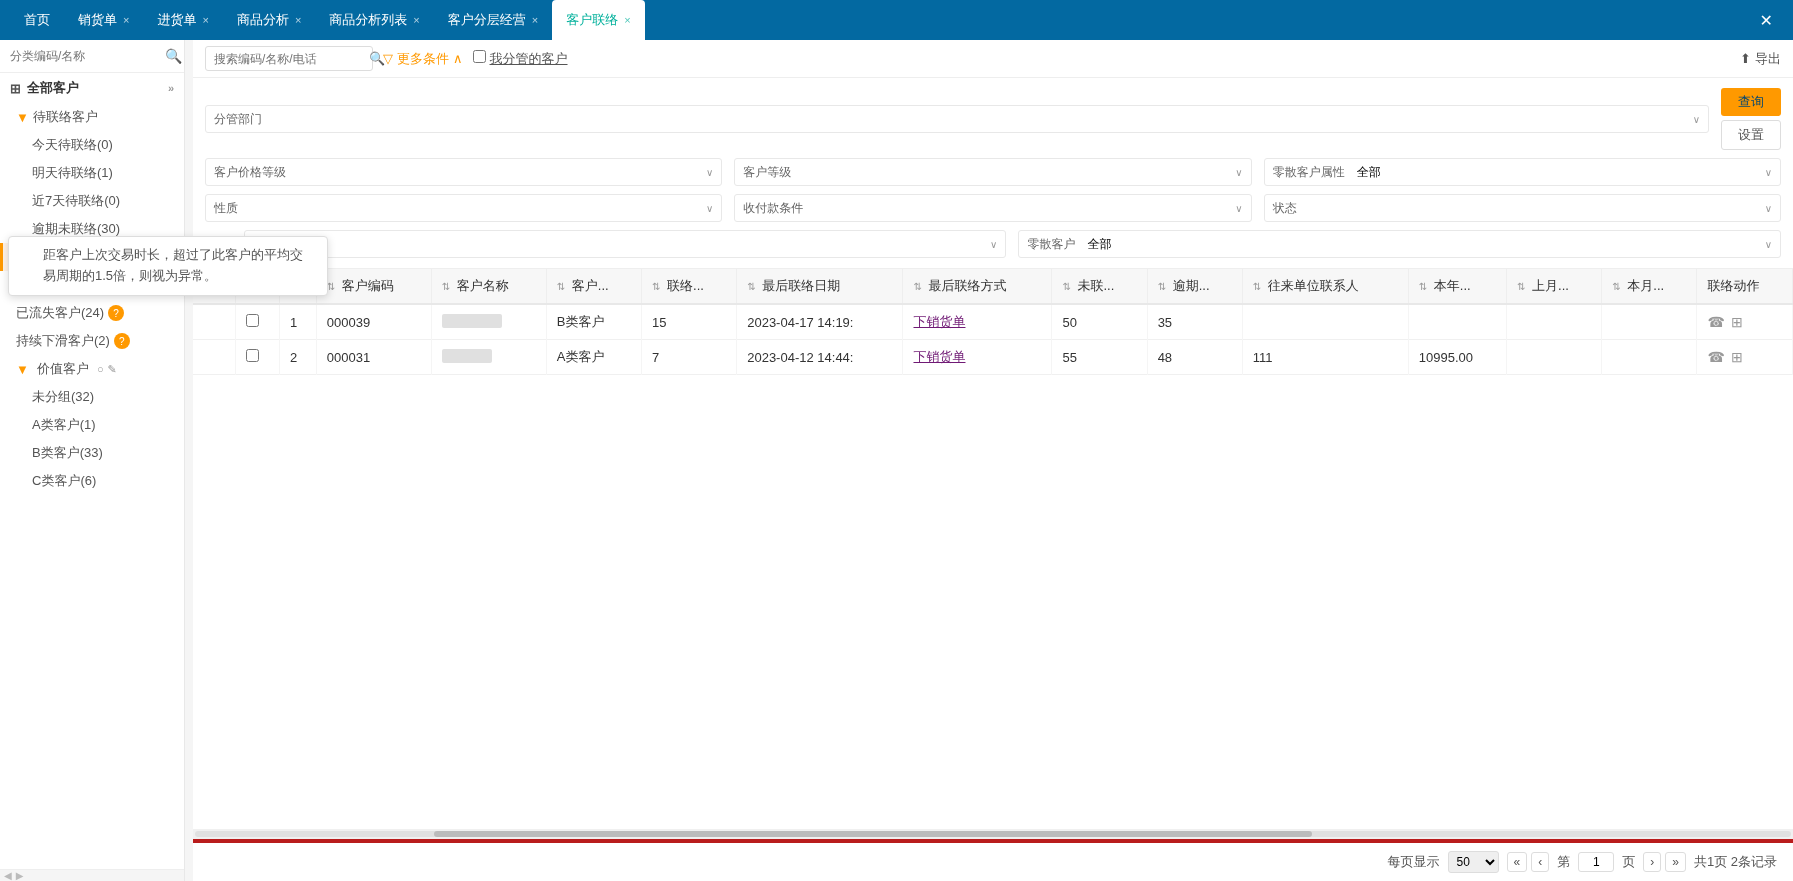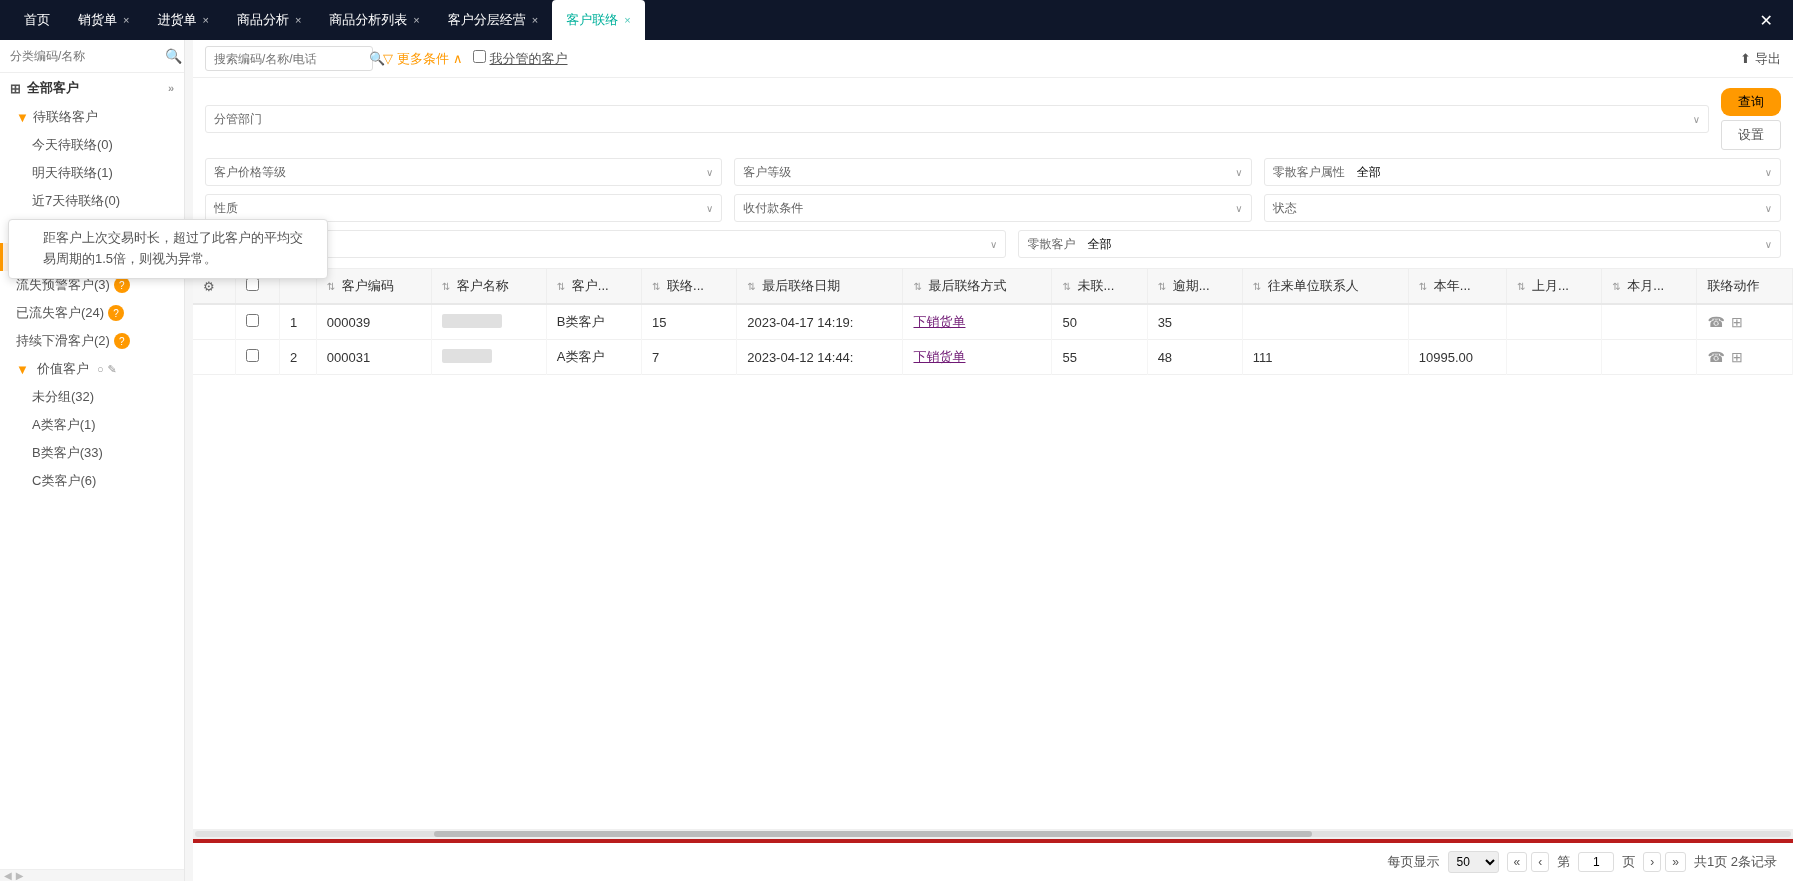--- a/index.html
+++ b/index.html
@@ -1,20 +1,20 @@
 <!DOCTYPE html>
 <html><head>
   <meta charset="utf-8">
   <style>
     * { box-sizing: border-box; margin: 0; padding: 0; font-family: "Microsoft YaHei", "PingFang SC", sans-serif; font-size: 13px; }
     body { background: #f5f5f5; overflow: hidden; width: 1793px; height: 881px; }
 
     
     .top-nav {
-      display: flex; align-items: center; background: #0f172a; height: 40px; padding: 0 10px;
+      display: flex; align-items: center; background: #0369a1; height: 40px; padding: 0 10px;
       color: white; position: relative;
     }
     .top-nav .nav-item {
       padding: 0 14px; height: 40px; display: flex; align-items: center; cursor: pointer;
       font-size: 13px; color: white; white-space: nowrap;
     }
     .top-nav .nav-item.active {
       background: white; color: #00b09b; border-radius: 4px 4px 0 0;
     }
     .top-nav .nav-item .close-x { margin-left: 6px; font-size: 11px; opacity: 0.7; }
@@ -109,21 +109,21 @@
     .filter-field {
       display: flex; align-items: center; flex: 1; border: 1px solid #e8e8e8;
       border-radius: 3px; padding: 4px 8px; background: white; min-height: 28px;
       position: relative;
     }
     .filter-field label { font-size: 12px; color: #666; white-space: nowrap; margin-right: 6px; }
     .filter-field .dropdown-arrow { margin-left: auto; color: #999; font-size: 10px; }
 
     .filter-actions { display: flex; flex-direction: column; gap: 4px; flex-shrink: 0; }
     .btn-query {
-      background: #f90; color: #000000; border: none; border-radius: 9px;
+      background: #f90; color: #0c4a6e; border: none; border-radius: 3px;
       padding: 5px 16px; cursor: pointer; font-size: 13px;
     }
     .btn-setting {
       background: white; color: #555; border: 1px solid #ddd; border-radius: 3px;
       padding: 5px 16px; cursor: pointer; font-size: 13px;
     }
 
     
     .table-container { flex: 1; overflow: auto; background: white; position: relative; }
     table { width: 100%; border-collapse: collapse; font-size: 12px; }
@@ -301,21 +301,21 @@
     </div>
 
     <div class="sidebar-scroll-bottom">
       <span class="sidebar-scroll-btn">◀</span>
       <span class="sidebar-scroll-btn">▶</span>
     </div>
   </div>
 
   <div class="content-area">
 
-    <div class="tooltip-box" style="position:absolute;left:8px;top:219px;z-index:200;padding-left:34px;">
+    <div class="tooltip-box" style="position:absolute;left:8px;top:236px;z-index:200;padding-left:34px;">
       <span>距客户上次交易时长，超过了此客户的平均交易周期的1.5倍，则视为异常。</span>
     </div>
 
     <div class="filter-bar">
       <div class="filter-search">
         <input type="text" placeholder="搜索编码/名称/电话" style="">
         <span class="icon">🔍</span>
       </div>
       <div class="filter-more">
         <span>▽</span>

